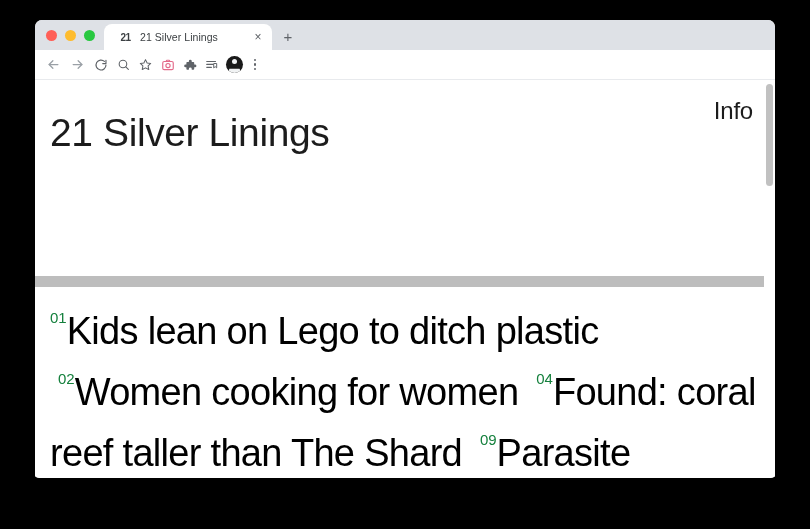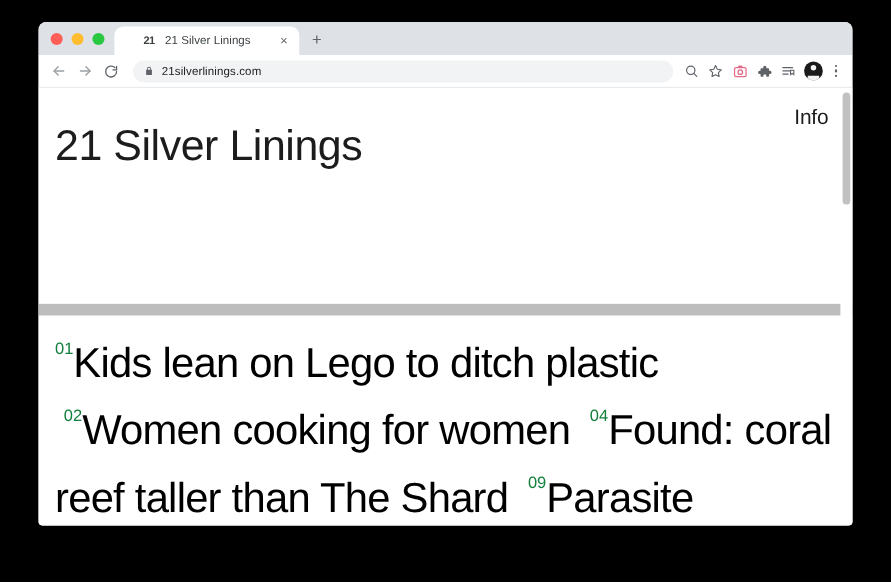--- a/index.html
+++ b/index.html
@@ -51,21 +51,21 @@
   .light.red    { background: #ff5f57; }
   .light.yellow { background: #febc2e; }
   .light.green  { background: #28c840; }
 
   #browser-tab {
     height: 26px;
     background: #ffffff;
     border-radius: 8px 8px 0 0;
     display: flex;
     align-items: center;
-    padding: 0 6px 0 24px;
+    padding: 0 6px 0 14px;
     min-width: 168px;
     box-sizing: border-box;
     position: relative;
   }
   #tab-favicon {
     width: 15px;
     height: 15px;
     flex: 0 0 15px;
     display: flex;
     align-items: center;
@@ -245,21 +245,21 @@
     line-height: 1.1;
     color: #1c1c1c;
     letter-spacing: -0.4px;
     font-weight: 400;
     white-space: nowrap;
   }
   #info-link {
     position: absolute;
     right: 22px;
     top: 17px;
-    font-size: 19px;
+    font-size: 24px;
     color: #1c1c1c;
     letter-spacing: -0.2px;
     text-decoration: none;
   }
 
   
   #section-divider {
     height: 11px;
     background: #bdbdbd;
     width: 100%;
@@ -341,28 +341,20 @@
           <polyline points="13 6 19 12 13 18"></polyline>
       </svg>
     </div>
     <div class="nav-btn enabled">
       <svg width="14" height="14" viewBox="0 0 24 24" fill="none" stroke="currentColor" stroke-width="2" stroke-linecap="round" stroke-linejoin="round">
         <path d="M20.5 12a8.5 8.5 0 1 1-2.6-6.1"></path>
           <polyline points="20.5 4 20.5 9.6 15 9.6"></polyline>
       </svg>
     </div>
 
-    <div id="omnibox">
-      <span id="site-lock-icon">
-        <svg width="9" height="11" viewBox="0 0 24 24" fill="currentColor">
-          <path d="M17 9V7a5 5 0 0 0-10 0v2H5v13h14V9h-2zm-8 0V7a3 3 0 0 1 6 0v2H9z"></path>
-        </svg>
-      </span>
-      <span id="omnibox-url" title="21silverlinings.com">21silverlinings.com</span>
-    </div>
 
     <div id="toolbar-actions">
 
       <div class="tb-icon">
         <svg width="13" height="13" viewBox="0 0 24 24" fill="none" stroke="currentColor" stroke-width="2" stroke-linecap="round">
           <circle cx="11" cy="11" r="7"></circle>
             <line x1="16.2" y1="16.2" x2="21" y2="21"></line>
         </svg>
       </div>
 

